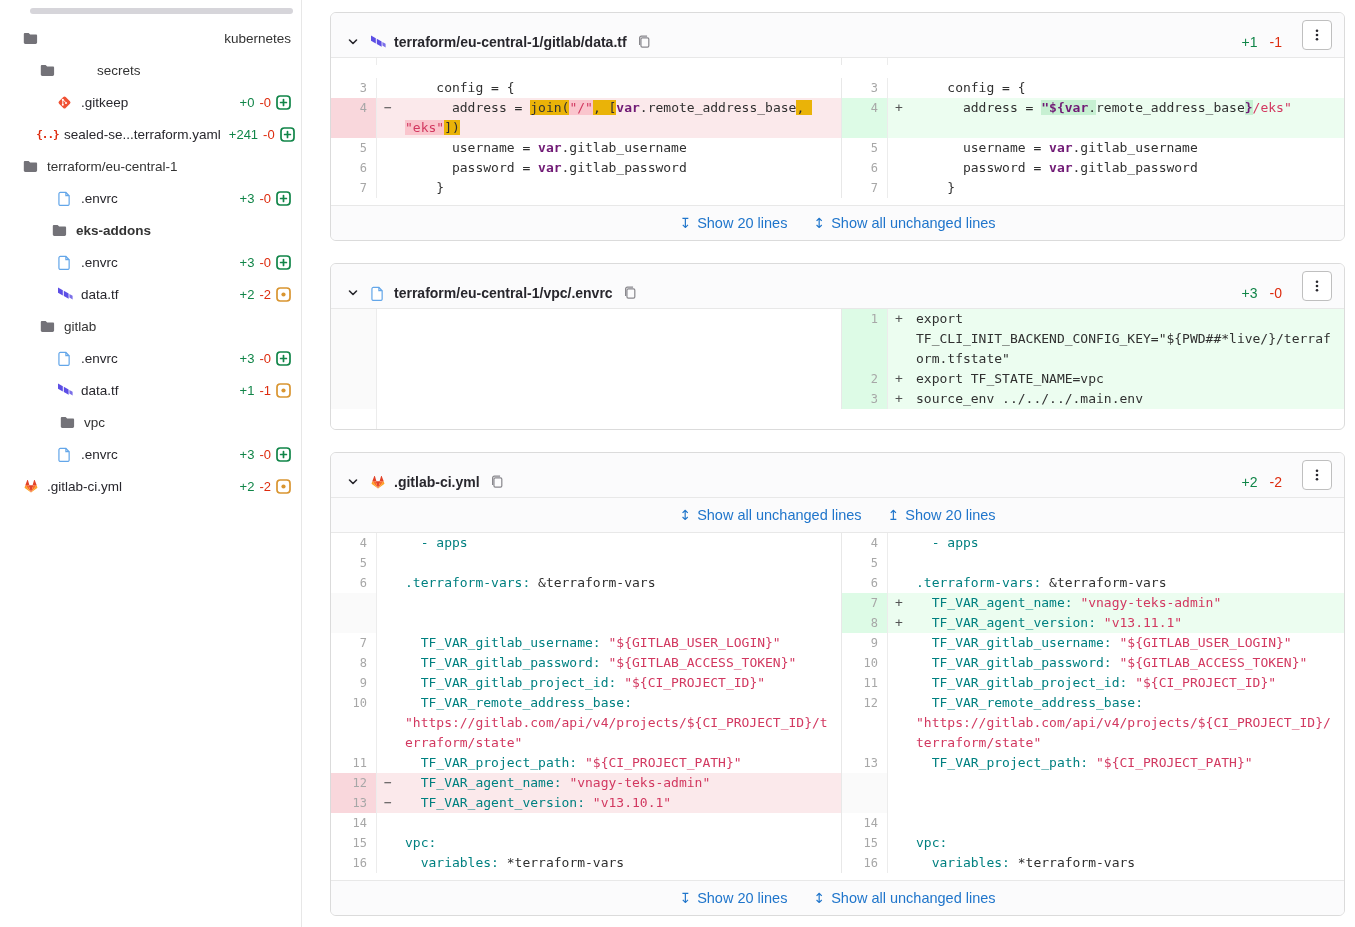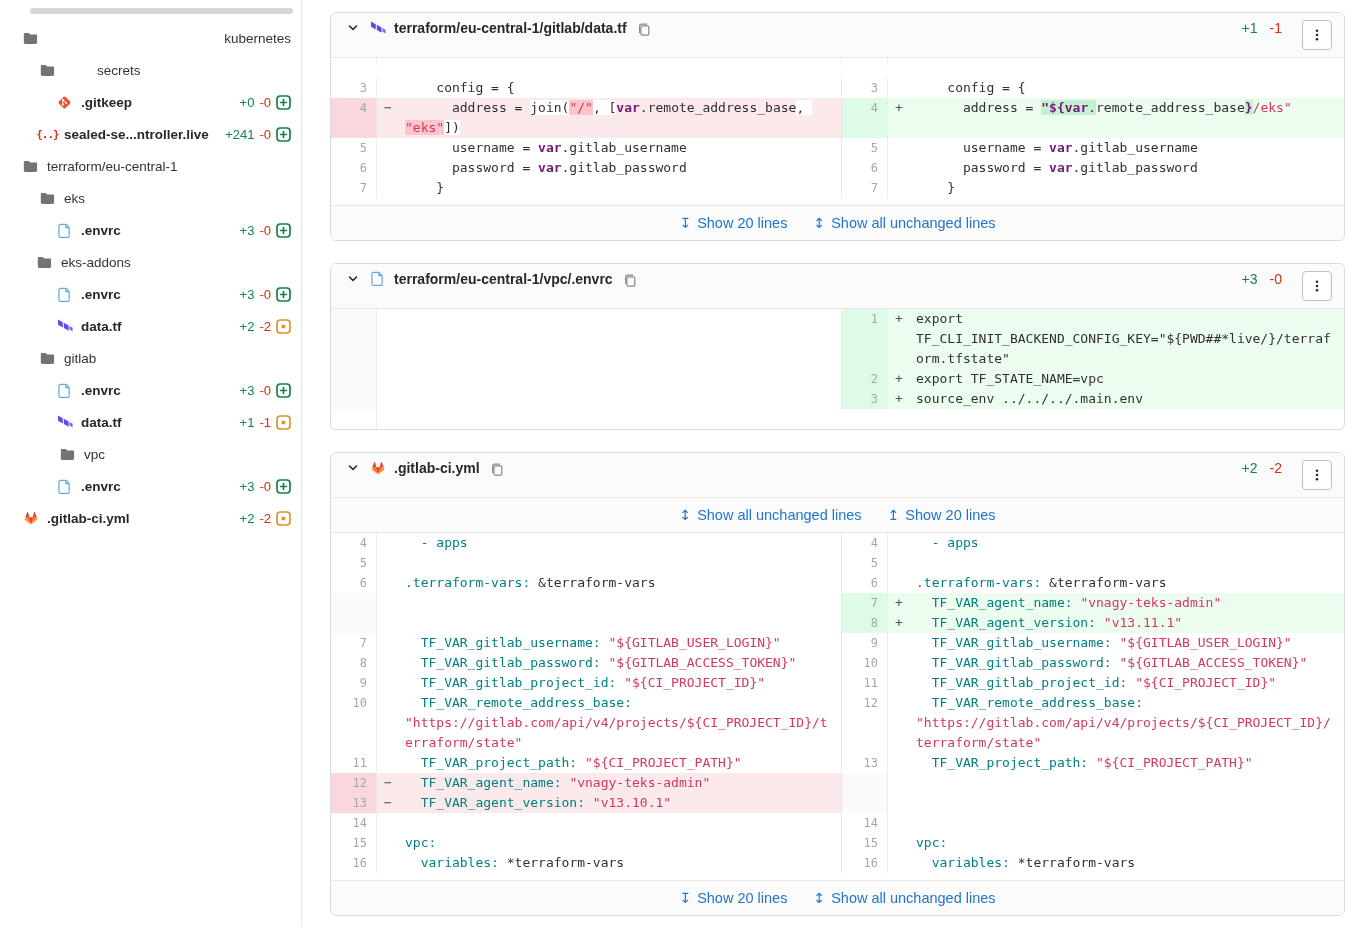--- a/index.html
+++ b/index.html
@@ -5,30 +5,30 @@
   *{box-sizing:border-box;margin:0;padding:0}
   html,body{width:1355px;height:927px;background:#fff;overflow:hidden;
     font-family:"Liberation Sans",sans-serif;color:#303030}
   .app{display:flex;width:100%;height:100%}
   
   .sidebar{width:302px;flex:none;border-right:1px solid #e7e7e7;position:relative;padding-top:22px}
   .hthumb{position:absolute;top:8px;left:30px;width:263px;height:6px;border-radius:3px;background:#d6d5da;cursor:pointer}
   .titem{display:flex;align-items:center;gap:8px;height:32px;padding-right:10px;cursor:pointer;white-space:nowrap}
   .ticon{width:17px;flex:none;display:inline-flex;justify-content:center}
   .tlabel{font-size:13.5px;color:#333}
-  .titem.file .tlabel{font-weight:700;color:#28272d}
+  .titem.file .tlabel{font-weight:400;color:#28272d}
   .tcounts{margin-left:auto;display:flex;align-items:center;gap:5px;font-size:13px}
   .cadd{color:#108548}
   .crem{color:#dd2b0e}
   .tbadge{display:inline-flex;width:15px;height:15px}
   .bracesred{color:#dd2b0e;font:700 11px "DejaVu Sans Mono",monospace;letter-spacing:-1px}
   
   .main{flex:1;padding:12px 10px 14px 28px;overflow:hidden}
   .panel{border:1px solid #dbdbdb;border-radius:6px;margin-bottom:22px;background:#fff;overflow:hidden}
-  .phead{display:flex;align-items:flex-start;gap:8px;padding:7px 12px 7px 14px;background:#fbfbfc;border-bottom:1px solid #e8e8e8;height:45px}
+  .phead{display:flex;align-items:flex-end;gap:8px;padding:7px 12px 7px 14px;background:#fbfbfc;border-bottom:1px solid #e8e8e8;height:45px}
   .chev,.copybtn{background:none;border:none;cursor:pointer;display:inline-flex;align-items:center;padding:2px}
   .ficon{display:inline-flex;width:17px;justify-content:center}
   .fpath{font-size:14px;font-weight:700;color:#28272d}
   .hspace{flex:1}
   .hc{font-size:14px;margin-right:4px}
   .kebab{width:30px;height:30px;border:1px solid #bfbfbf;border-radius:4px;background:#fff;cursor:pointer;
     display:inline-flex;align-items:center;justify-content:center;margin-left:8px}
   
   .expander{display:flex;justify-content:center;gap:26px;padding:9px 0;background:#fbfbfc}
   .expander.top{border-bottom:1px solid #e8e8e8}
@@ -57,21 +57,21 @@
   .empty .num{background:#fafafa}
   .blank .num{background:#fff;border-right:1px solid #ececec}
   .meta .num{background:#fafafa}
   .meta .code{background:#fafafa;color:#9e9e9e}
   .half.clip{height:7px;overflow:hidden}
   
   .code span.p{color:#303030}
   .code span.k{color:#008080}
   .code span.s{color:#d23860}
   .code span.b{color:#701a75;font-weight:700}
-  .code span.hd{background:#ffffff}
+  .code span.hd{background:#eab308}
   .code span.ha{background:#c7f0d2}
   .code span.s.hd{background:#fac5cd}
 </style>
 </head>
 <body>
 
 <div class="app">
   <aside class="sidebar">
     <div class="hthumb"></div>
     <div>
@@ -111,68 +111,60 @@
                 <rect x="1" y="1" width="13" height="13" rx="3.2" fill="none" stroke="#108548" stroke-width="1.7"></rect>
                 <path d="M7.5 4.6v5.8M4.6 7.5h5.8" stroke="#108548" stroke-width="1.7" stroke-linecap="round"></path>
               </svg>
             </span>
           </span>
         </div>
         <div class="titem file" style="padding-left: 39px;">
           <span class="ticon">
             <span class="bracesred">{..}</span>
           </span>
-          <span class="tlabel">sealed-se...ntroller.live</span>
+          <span class="tlabel">sealed-se...terraform.yaml</span>
           <span class="tcounts">
             <span class="cadd">+241</span>
             <span class="crem">-0</span>
             <span class="tbadge">
               <svg width="15" height="15" viewBox="0 0 15 15">
                 <rect x="1" y="1" width="13" height="13" rx="3.2" fill="none" stroke="#108548" stroke-width="1.7"></rect>
                 <path d="M7.5 4.6v5.8M4.6 7.5h5.8" stroke="#108548" stroke-width="1.7" stroke-linecap="round"></path>
               </svg>
             </span>
           </span>
         </div>
         <div class="titem" style="padding-left: 22px;">
           <span class="ticon">
             <svg width="15" height="13" viewBox="0 0 16 14">
               <path fill="#737278" d="M.8 2.2C.8 1.5 1.4 1 2 1h3.3c.4 0 .8.15 1 .4l1.3 1.2h6.3c.7 0 1.2.55 1.2 1.2v7.6c0 .9-.7 1.6-1.6 1.6H2.4c-.9 0-1.6-.7-1.6-1.6z"></path>
             </svg>
           </span>
           <span class="tlabel">terraform/eu-central-1</span>
-        </div>
-        <div class="titem" style="padding-left: 39px;">
-          <span class="ticon">
-            <svg width="15" height="13" viewBox="0 0 16 14">
-              <path fill="#737278" d="M.8 2.2C.8 1.5 1.4 1 2 1h3.3c.4 0 .8.15 1 .4l1.3 1.2h6.3c.7 0 1.2.55 1.2 1.2v7.6c0 .9-.7 1.6-1.6 1.6H2.4c-.9 0-1.6-.7-1.6-1.6z"></path>
-            </svg>
-          </span>
-          <span class="tlabel">eks</span>
         </div>
         <div class="titem file" style="padding-left: 56px;">
           <span class="ticon">
             <svg width="13" height="15" viewBox="0 0 14 16">
               <path d="M2.5 1.5h6L12 5v9a1.5 1.5 0 0 1-1.5 1.5h-8A1.5 1.5 0 0 1 1 14V3a1.5 1.5 0 0 1 1.5-1.5z" fill="#fff" stroke="#63a6e9" stroke-width="1.3"></path>
               <path d="M8.5 1.5V5H12" fill="none" stroke="#63a6e9" stroke-width="1.3"></path>
             </svg>
           </span>
           <span class="tlabel">.envrc</span>
           <span class="tcounts">
             <span class="cadd">+3</span>
             <span class="crem">-0</span>
             <span class="tbadge">
               <svg width="15" height="15" viewBox="0 0 15 15">
                 <rect x="1" y="1" width="13" height="13" rx="3.2" fill="none" stroke="#108548" stroke-width="1.7"></rect>
                 <path d="M7.5 4.6v5.8M4.6 7.5h5.8" stroke="#108548" stroke-width="1.7" stroke-linecap="round"></path>
               </svg>
             </span>
           </span>
         </div>
-        <div class="titem" style="padding-left: 36px;">
+        <div class="titem" style="padding-left: 51px; font-weight: bold;">
           <span class="ticon">
             <svg width="15" height="13" viewBox="0 0 16 14">
               <path fill="#737278" d="M.8 2.2C.8 1.5 1.4 1 2 1h3.3c.4 0 .8.15 1 .4l1.3 1.2h6.3c.7 0 1.2.55 1.2 1.2v7.6c0 .9-.7 1.6-1.6 1.6H2.4c-.9 0-1.6-.7-1.6-1.6z"></path>
             </svg>
           </span>
           <span class="tlabel">eks-addons</span>
         </div>
         <div class="titem file" style="padding-left: 56px;">
           <span class="ticon">
             <svg width="13" height="15" viewBox="0 0 14 16">

